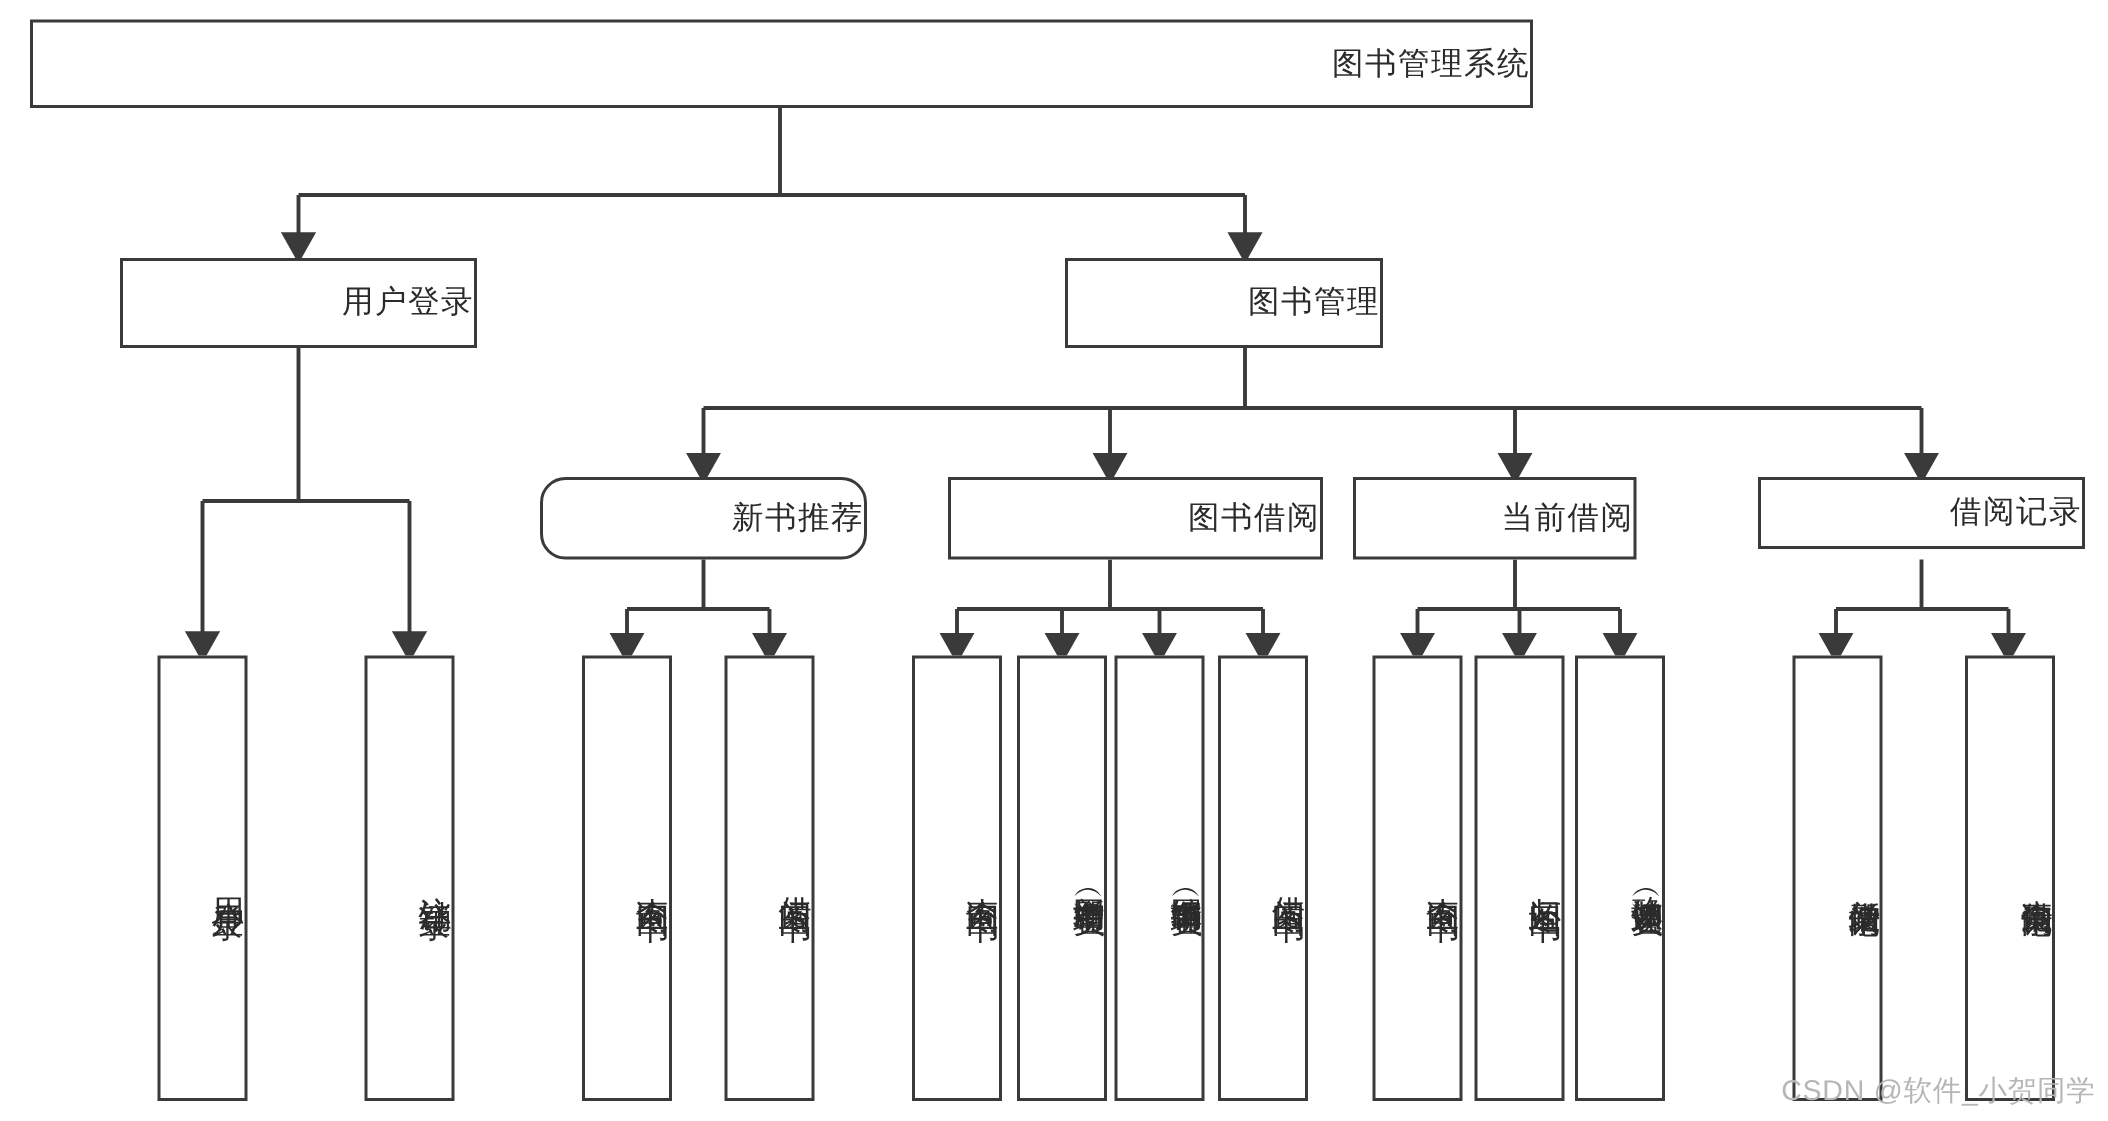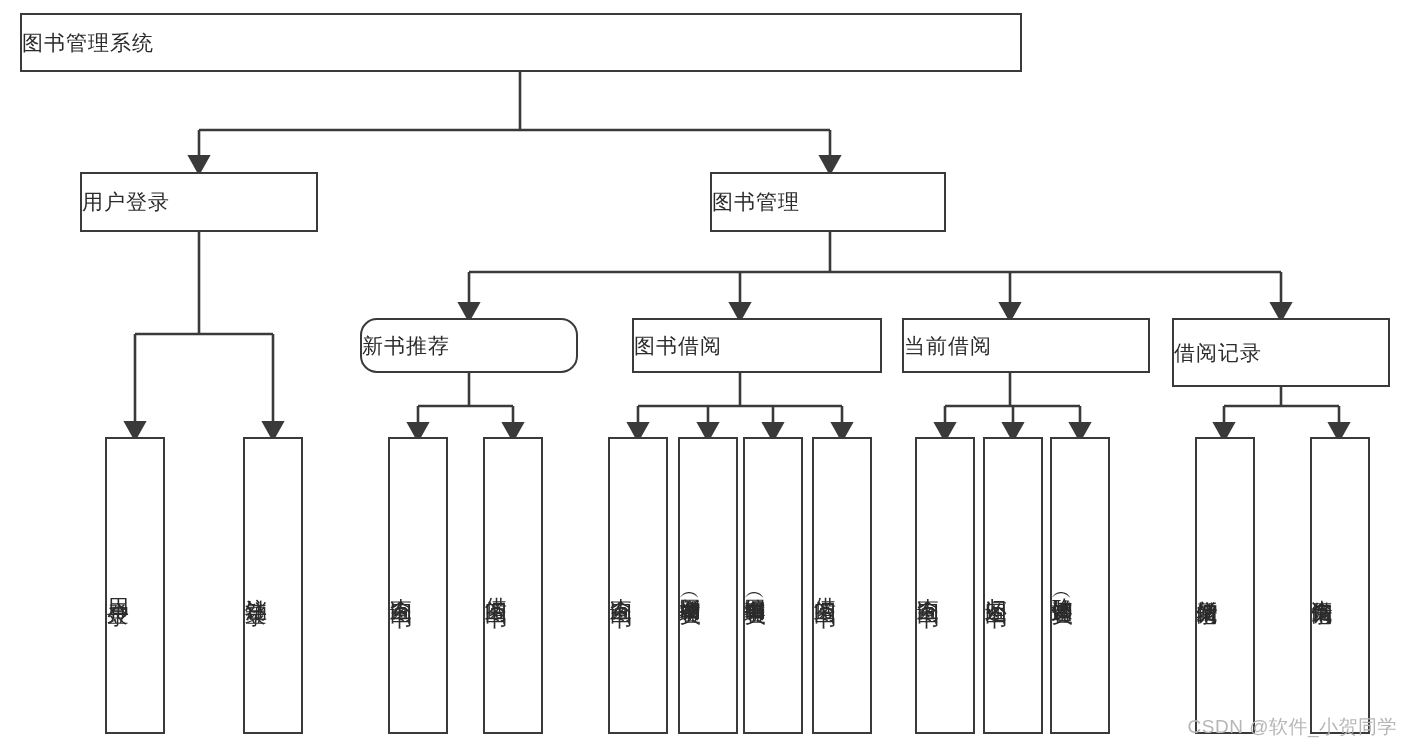--- a/index.html
+++ b/index.html
@@ -22,21 +22,21 @@
     left: 0;
     top: 0;
   }
   .node-box {
     position: absolute;
     box-sizing: border-box;
     border: 2.5px solid #3a3a3a;
     background: #ffffff;
     display: flex;
     align-items: center;
-    justify-content: flex-start;
+    justify-content: flex-end;
     color: #2b2b2b;
   }
   .node-h {
     font-size: 21px;
     letter-spacing: 1px;
     line-height: 1.1;
     white-space: nowrap;
   }
   .node-v {
     writing-mode: vertical-rl;
@@ -116,34 +116,34 @@
     </g>
   </svg>
 
   <div class="node-box node-h" style="left:20px; top:13px; width:1002px; height:59px;">
     <span>图书管理系统</span>
   </div>
 
   <div class="node-box node-h" style="left:80px; top:172px; width:238px; height:60px;">
     <span>用户登录</span>
   </div>
-  <div class="node-box node-h" style="left:710px; top:172px; width:236px; height:60px;">
+  <div class="node-box node-h" style="left:710px; top:172px; width:212px; height:60px;">
     <span>图书管理</span>
   </div>
 
   <div class="node-box node-h" style="left:360px; top:318px; width:218px; height:55px;border-radius:17px;">
     <span>新书推荐</span>
   </div>
   <div class="node-box node-h" style="left:632px; top:318px; width:250px; height:55px;">
     <span>图书借阅</span>
   </div>
-  <div class="node-box node-h" style="left:902px; top:318px; width:248px; height:55px;">
+  <div class="node-box node-h" style="left:902px; top:318px; width:189px; height:55px;">
     <span>当前借阅</span>
   </div>
-  <div class="node-box node-h" style="left:1172px; top:318px; width:218px; height:69px;">
+  <div class="node-box node-h" style="left:1172px; top:318px; width:218px; height:48px;">
     <span>借阅记录</span>
   </div>
 
   <div class="node-box" style="left:105px; top:437px; width:60px; height:297px;">
     <span class="node-v">用户登录</span>
   </div>
   <div class="node-box" style="left:243px; top:437px; width:60px; height:297px;">
     <span class="node-v">注销登录</span>
   </div>
 

